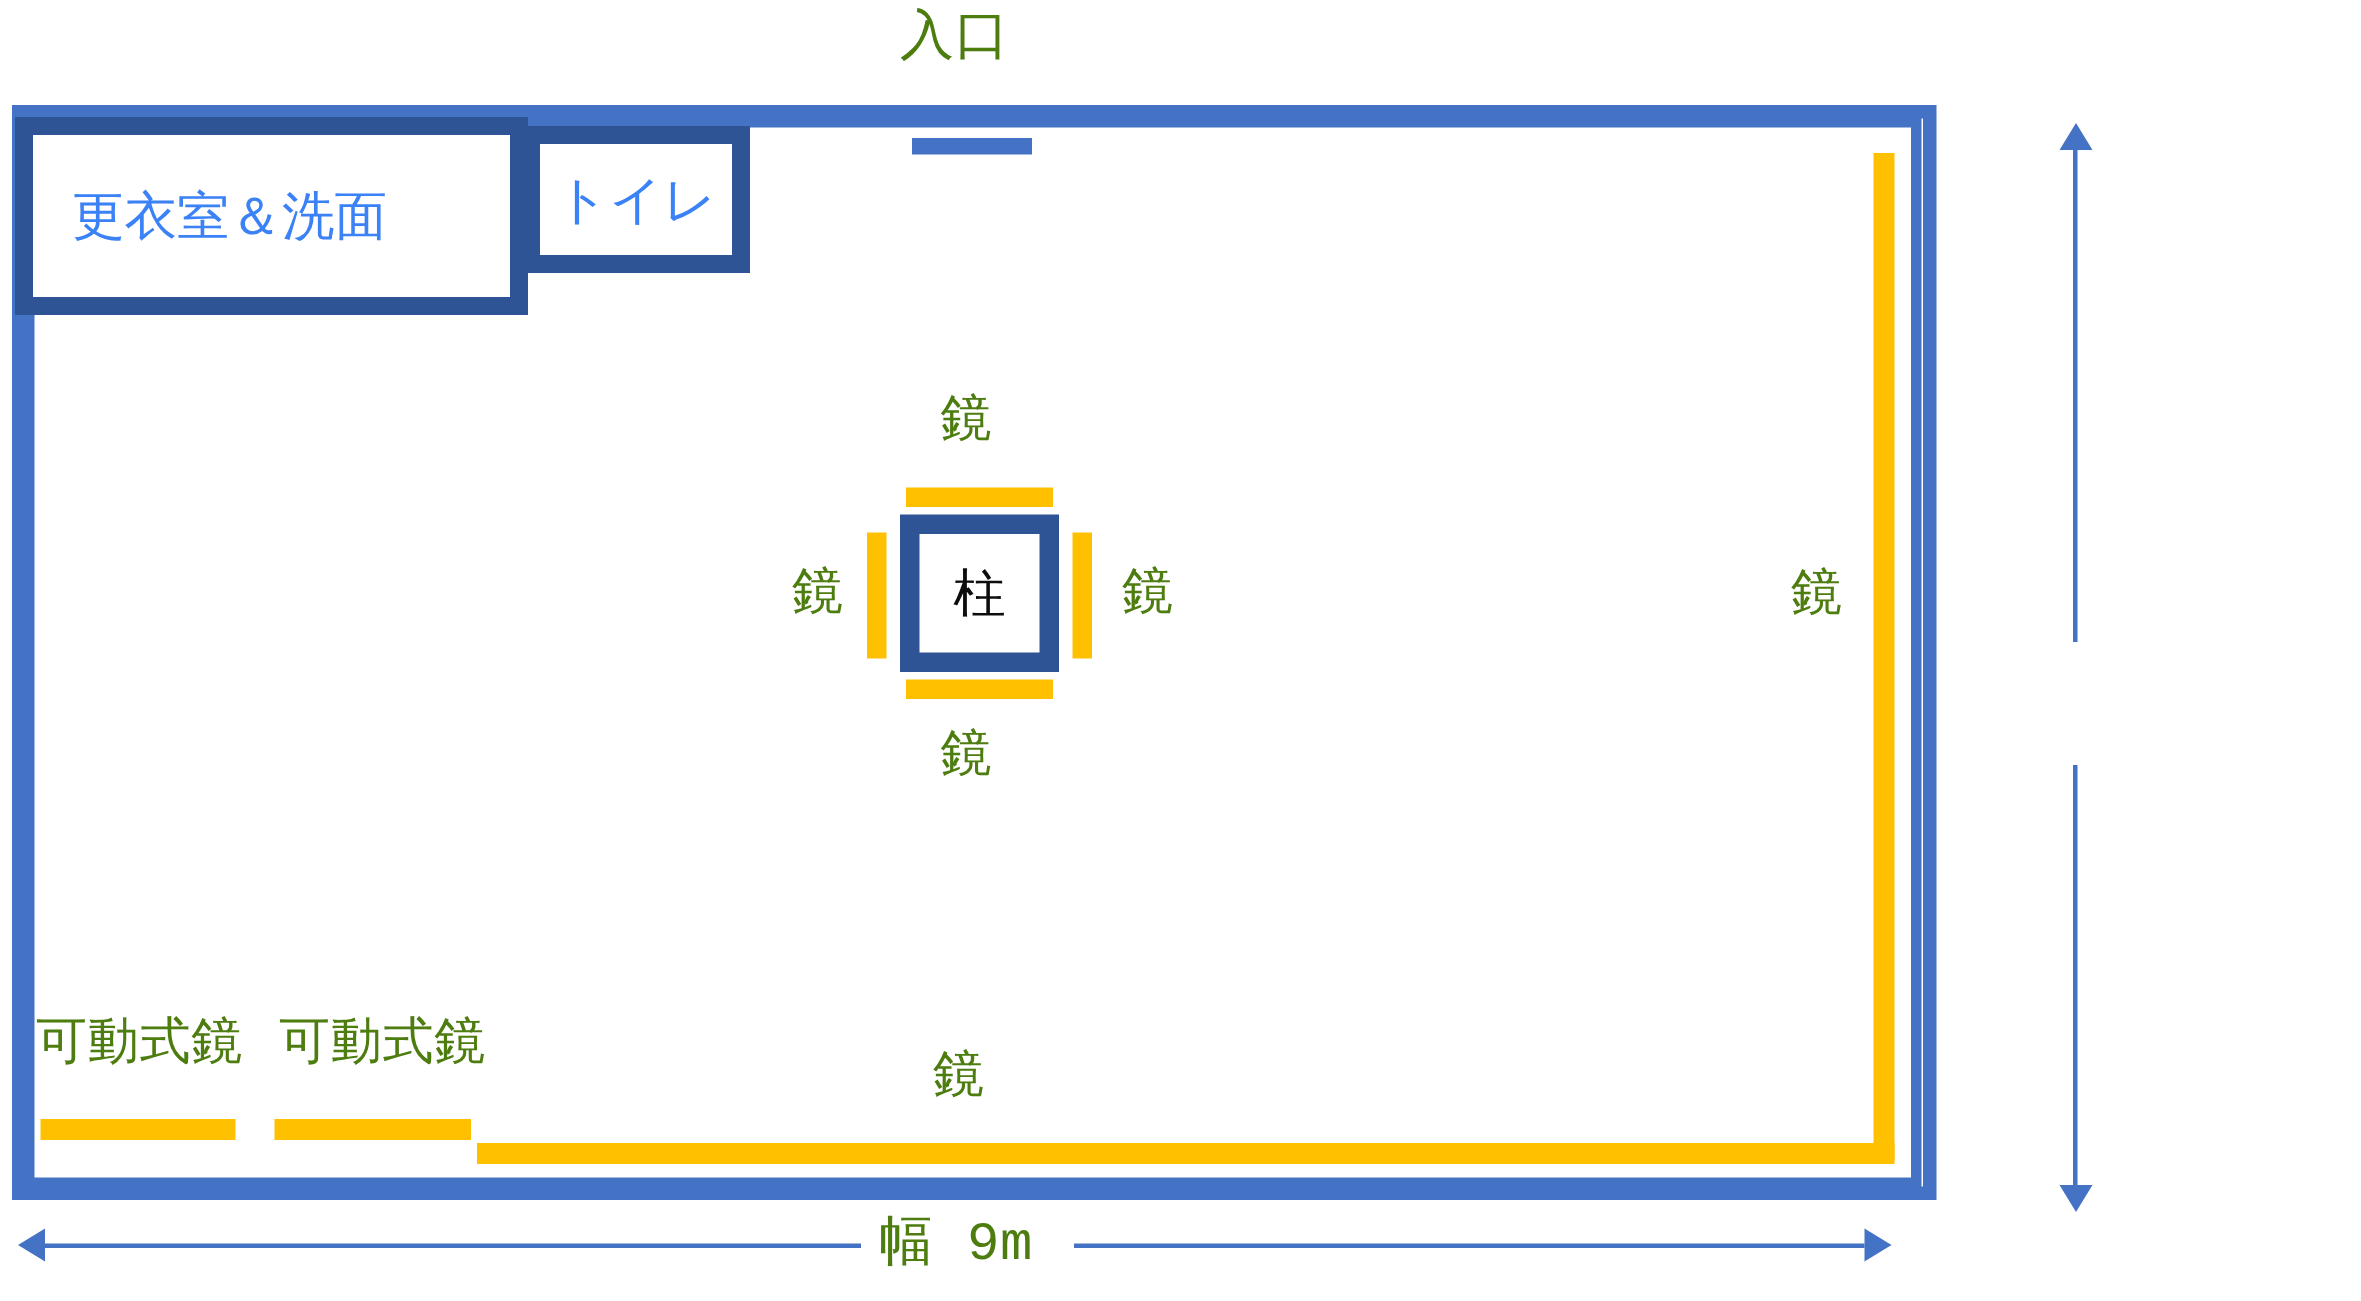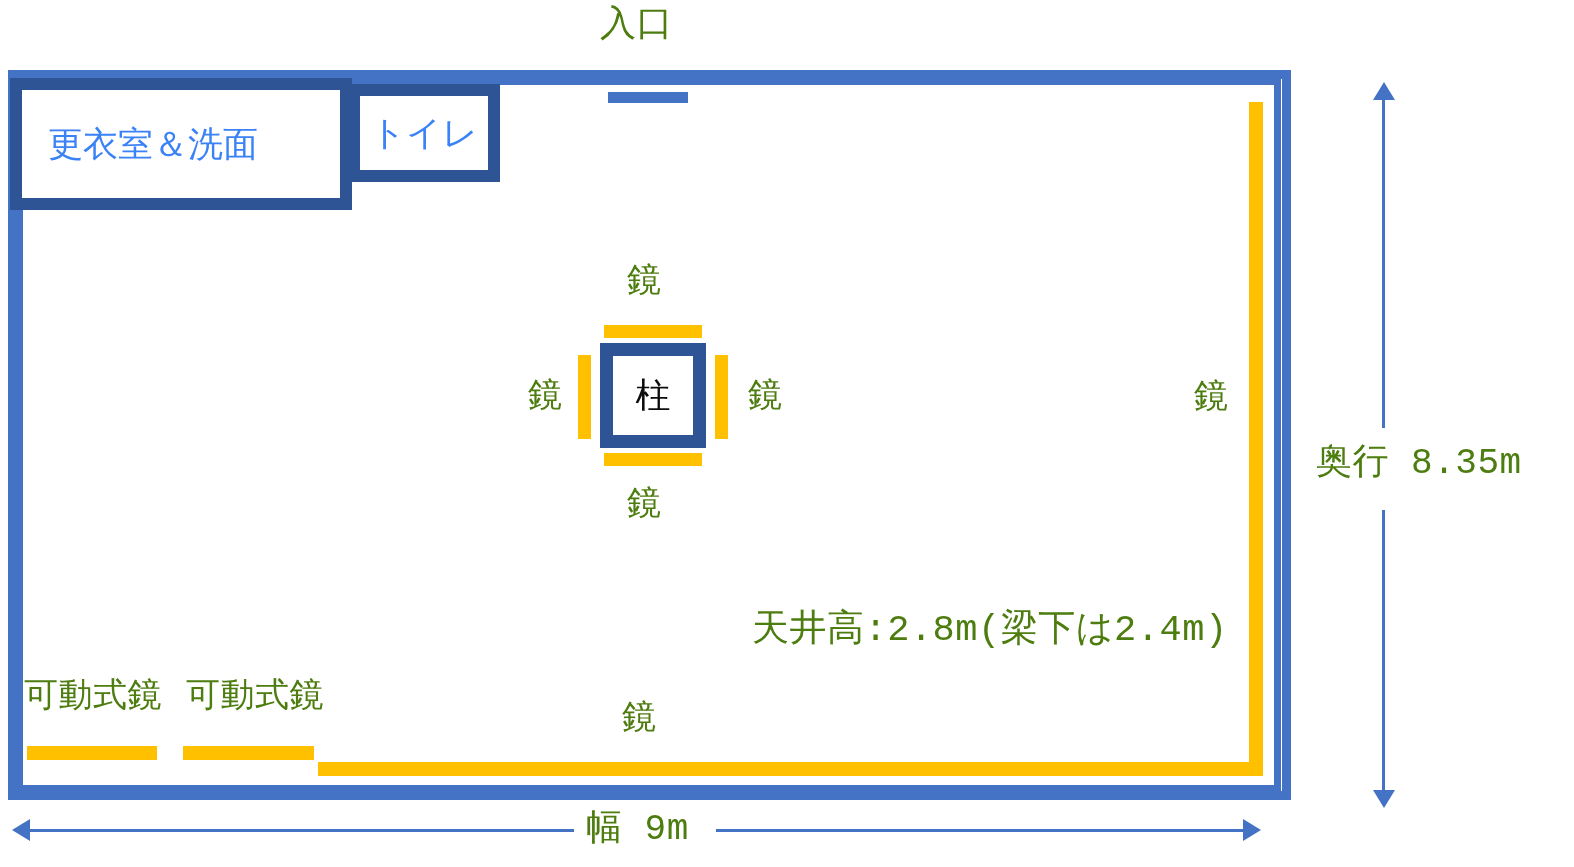--- a/index.html
+++ b/index.html
@@ -173,25 +173,23 @@
 
   <div class="mirror" style="left:318px; top:762px; width:945px; height:14px;"></div>
   <div class="label" style="left:622px; top:702px;">鏡</div>
 
   <div class="label" style="left:24px; top:680px;">可動式鏡</div>
   <div class="mirror" style="left:27px; top:746px; width:130px; height:14px;"></div>
 
   <div class="label" style="left:186px; top:680px;">可動式鏡</div>
   <div class="mirror" style="left:183px; top:746px; width:131px; height:14px;"></div>
 
-  <div class="label ceil" style="left:752px; top:612px;">天井高:2.8m(梁下は2.4m)</div>
 
   <div class="arrow arrow-up" style="left:1373px; top:82px;"></div>
   <div class="dim-line-v" style="left:1382px; top:98px; height:330px;"></div>
-  <div class="label dim" style="left:1316px; top:446px;">奥行 8.35m</div>
   <div class="dim-line-v" style="left:1382px; top:510px; height:282px;"></div>
   <div class="arrow arrow-down" style="left:1373px; top:790px;"></div>
 
   <div class="arrow arrow-left" style="left:12px; top:819px;"></div>
   <div class="dim-line-h" style="left:29px; top:829px; width:545px;"></div>
   <div class="label dim" style="left:586px; top:812px;">幅 9m</div>
   <div class="dim-line-h" style="left:716px; top:829px; width:527px;"></div>
   <div class="arrow arrow-right" style="left:1243px; top:819px;"></div>
 
 </div>

